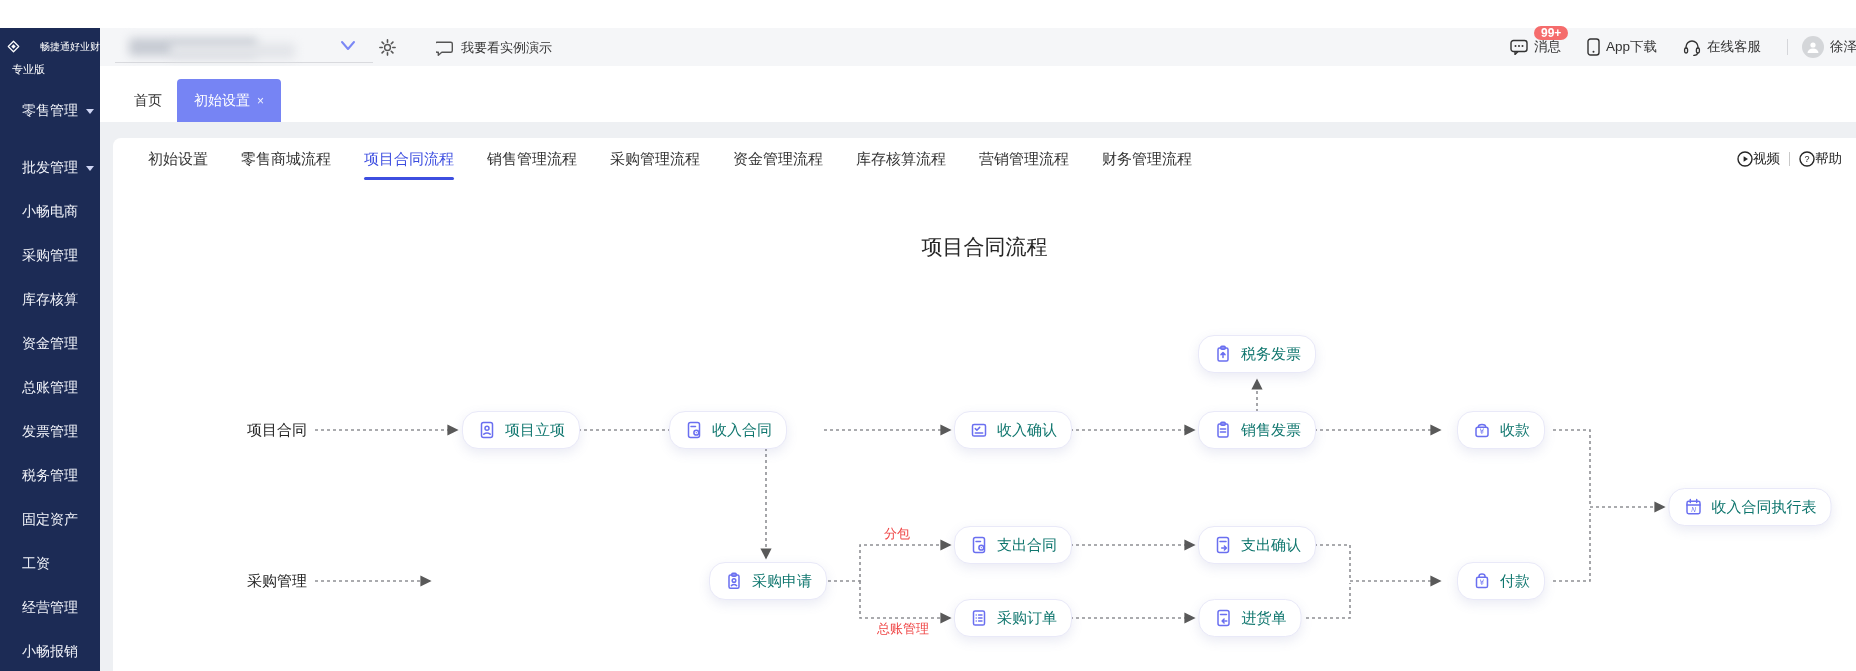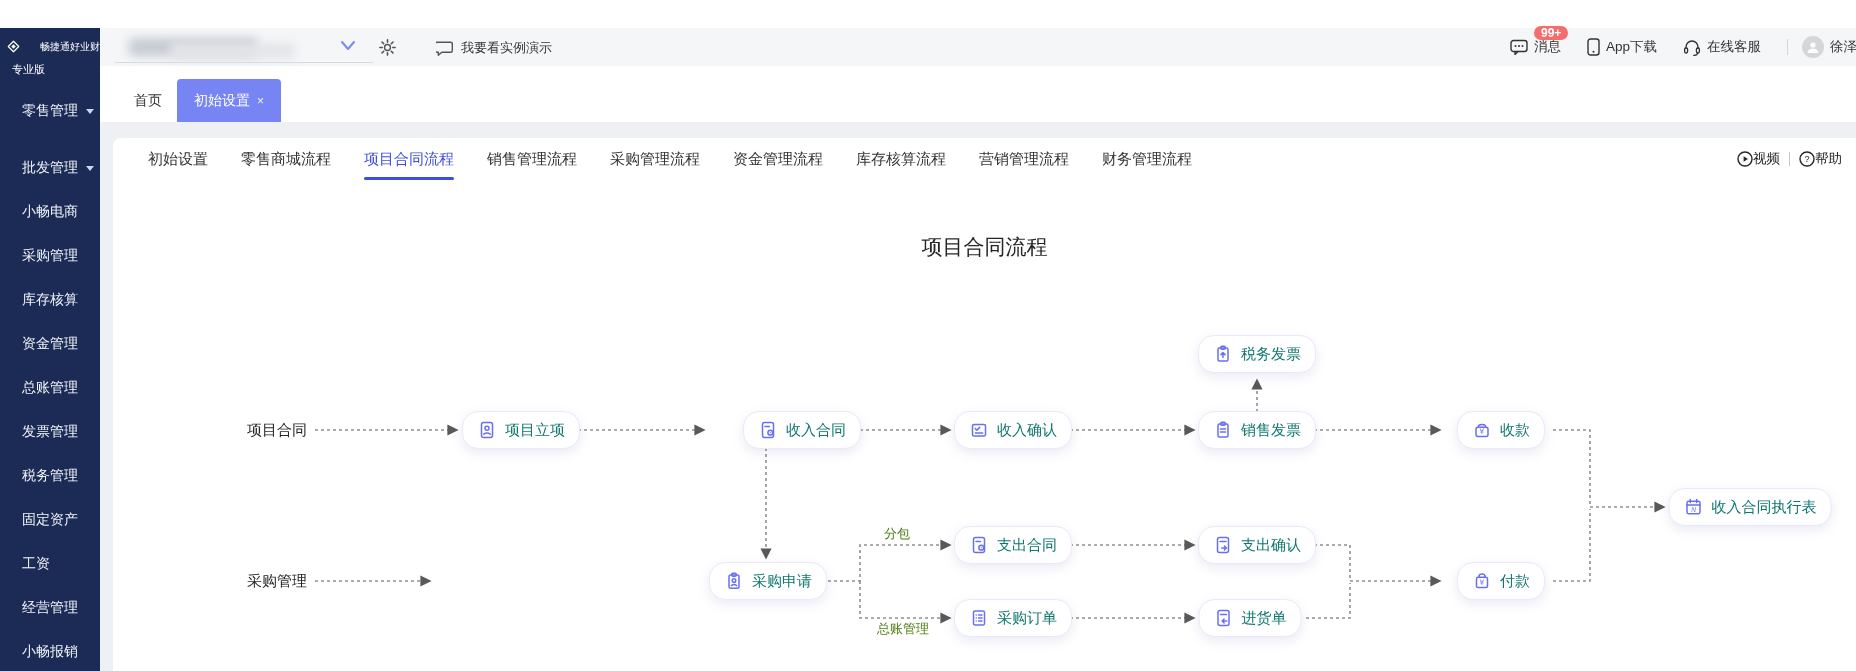--- a/index.html
+++ b/index.html
@@ -46,21 +46,21 @@
   .ctab-utils{position:absolute;right:14px;top:0;height:42px;display:flex;align-items:center;gap:9px;font-size:13.5px;color:#262626;}
   .util-item{display:flex;align-items:center;cursor:pointer;}
   .util-div{width:1px;height:14px;background:#c9c9c9;}
   .flow-title{position:absolute;left:0;width:100%;top:95px;text-align:center;font-size:21px;color:#262626;}
 
   
   #edges{position:absolute;left:0;top:0;width:1856px;height:671px;pointer-events:none;z-index:8;}
   .node{position:absolute;transform:translate(-50%,-50%);background:#fff;border:1px solid #e9e9f8;border-radius:16px;box-shadow:0 4px 12px rgba(103,110,180,.14);display:flex;align-items:flex-end;gap:8px;padding:8px 14px;font-size:15px;color:#0f766e;white-space:nowrap;z-index:9;cursor:pointer;}
   .nicon{width:20px;height:20px;display:inline-flex;}
   .row-label{position:absolute;transform:translate(-50%,-50%);font-size:15px;color:#262626;z-index:9;white-space:nowrap;}
-  .edge-label{position:absolute;transform:translate(-50%,-50%);font-size:13px;color:#4d7c0f;z-index:9;white-space:nowrap;}
+  .edge-label{position:absolute;transform:translate(-50%,-50%);font-size:13px;color:#ef4444;z-index:9;white-space:nowrap;}
 </style>
 </head>
 <body>
 
 <div id="app">
 
   <div class="header-bar"></div>
 
   <div class="company-select">
     <div class="blur1"></div>
@@ -254,21 +254,21 @@
       <div class="node" style="left: 521px; top: 430px;">
         <span class="nicon">
           <svg width="20" height="20" viewBox="0 0 20 20">
             <rect x="4.5" y="2.5" width="11" height="15" rx="2" fill="none" stroke="#6a6ff0" stroke-width="1.5" stroke-linecap="round" stroke-linejoin="round"></rect>
             <circle cx="10" cy="8.3" r="2" fill="none" stroke="#6a6ff0" stroke-width="1.5" stroke-linecap="round" stroke-linejoin="round"></circle>
             <path d="M6.8,14.2 Q10,11.6 13.2,14.2" fill="none" stroke="#6a6ff0" stroke-width="1.5" stroke-linecap="round" stroke-linejoin="round"></path>
           </svg>
         </span>
         <span class="nlabel">项目立项</span>
       </div>
-      <div class="node" style="left: 802px; top: 430px;">
+      <div class="node" style="left: 728px; top: 430px;">
         <span class="nicon">
           <svg width="20" height="20" viewBox="0 0 20 20">
             <rect x="4.5" y="2.5" width="11" height="15" rx="2" fill="none" stroke="#6a6ff0" stroke-width="1.5" stroke-linecap="round" stroke-linejoin="round"></rect>
             <path d="M7,6.5 h4.5" fill="none" stroke="#6a6ff0" stroke-width="1.5" stroke-linecap="round" stroke-linejoin="round"></path>
             <circle cx="12.3" cy="12.7" r="2.4" fill="none" stroke="#6a6ff0" stroke-width="1.5" stroke-linecap="round" stroke-linejoin="round"></circle>
             <circle cx="12.3" cy="12.7" r="0.6" fill="#6a6ff0"></circle>
           </svg>
         </span>
         <span class="nlabel">收入合同</span>
       </div>

